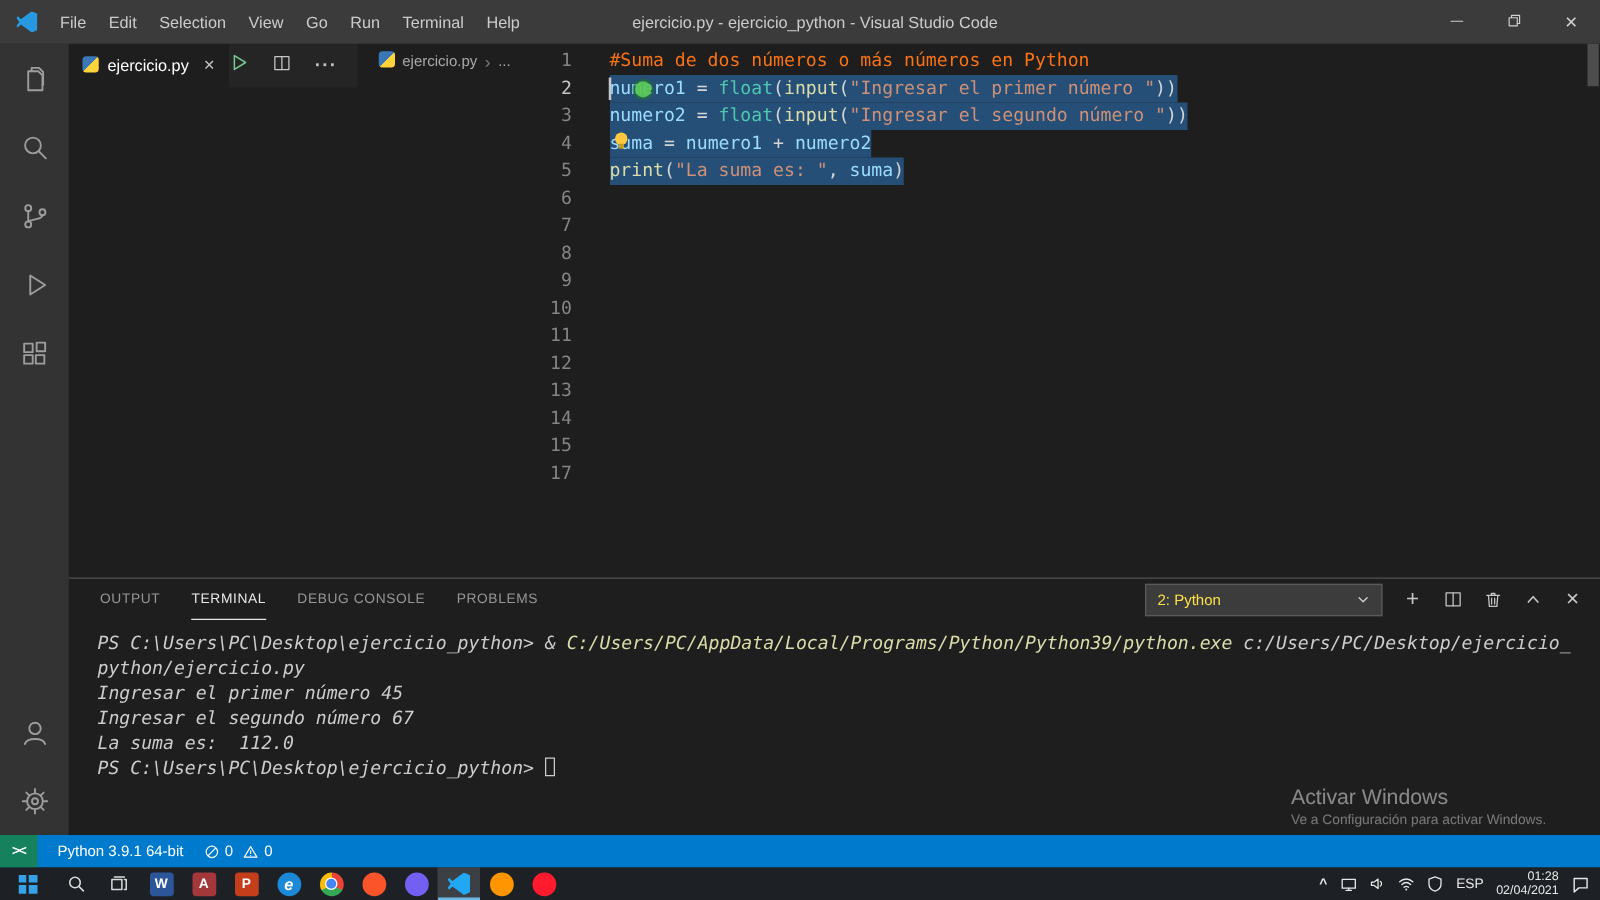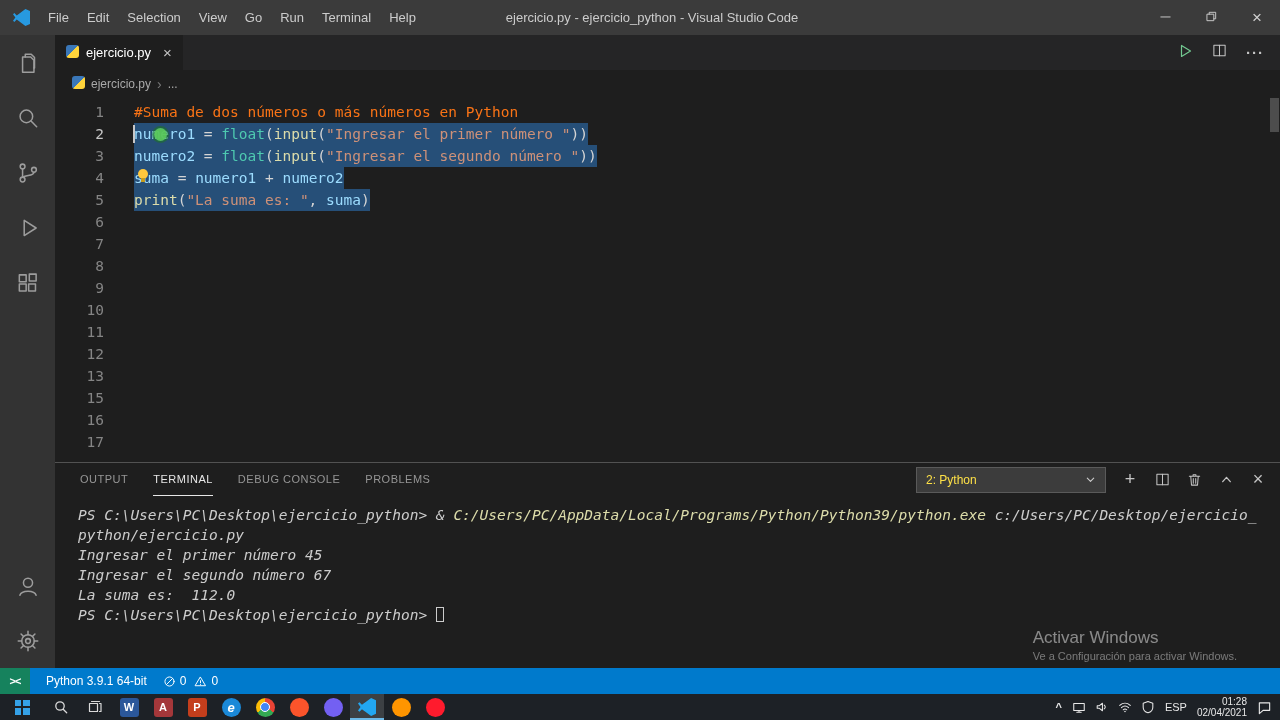--- a/index.html
+++ b/index.html
@@ -18,21 +18,21 @@
   .win-btn .x{font-size:17px;line-height:1;}
 
   
   .activitybar{position:absolute;left:0;top:35px;width:55px;height:633px;background:#333333;display:flex;flex-direction:column;align-items:center;z-index:8;}
   .ab-group{display:flex;flex-direction:column;}
   .ab-spacer{flex:1;}
   .ab-item{width:55px;height:55px;display:flex;align-items:center;justify-content:center;}
   .ab-item svg{width:26px;height:26px;stroke:#9d9d9d;fill:none;stroke-width:1.4;stroke-linecap:round;stroke-linejoin:round;}
 
   
-  .editor-region{position:absolute;left:55px;top:35px;right:0;height:427px;display:flex;flex-direction:column;background:#1e1e1e;}
+  .editor-region{position:absolute;left:55px;top:35px;right:0;height:427px;display:flex;flex-direction:row;background:#1e1e1e;}
   .tabbar{height:35px;background:#252526;display:flex;align-items:stretch;}
   .tab{display:flex;align-items:center;gap:7px;padding:0 11px;background:#1e1e1e;color:#ffffff;font-size:13px;}
   .tab-close{color:#c5c5c5;font-size:15px;margin-left:5px;line-height:1;}
   .py-icon{display:inline-block;width:13px;height:13px;border-radius:3px;background:linear-gradient(135deg,#3a77b8 0 50%,#ffd43b 50% 100%);}
   .editor-actions{margin-left:auto;display:flex;align-items:center;gap:19px;padding-right:16px;color:#c5c5c5;}
   .more{font-size:15px;font-weight:bold;letter-spacing:1px;}
   .breadcrumbs{height:28px;display:flex;align-items:center;gap:6px;padding-left:17px;color:#a9a9a9;font-size:12px;}
   .bc-chev{color:#7a7a7a;font-size:14px;}
 
   .editor-content{position:relative;flex:1;overflow:hidden;font-family:"DejaVu Sans Mono","Liberation Mono",monospace;font-size:14.5px;line-height:22px;padding-top:3px;}
@@ -276,25 +276,25 @@
         </div>
         <div class="code-line">
           <span class="ln">12</span>
           <span class="code"></span>
         </div>
         <div class="code-line">
           <span class="ln">13</span>
           <span class="code"></span>
         </div>
         <div class="code-line">
+          <span class="ln">14</span>
+          <span class="code"></span>
+        </div>
+        <div class="code-line">
           <span class="ln">15</span>
-          <span class="code"></span>
-        </div>
-        <div class="code-line">
-          <span class="ln">16</span>
           <span class="code"></span>
         </div>
         <div class="code-line">
           <span class="ln">17</span>
           <span class="code"></span>
         </div>
       </div>
     <div class="caret"></div>
     <div class="click-dot"></div>
     <div class="lightbulb"></div>

